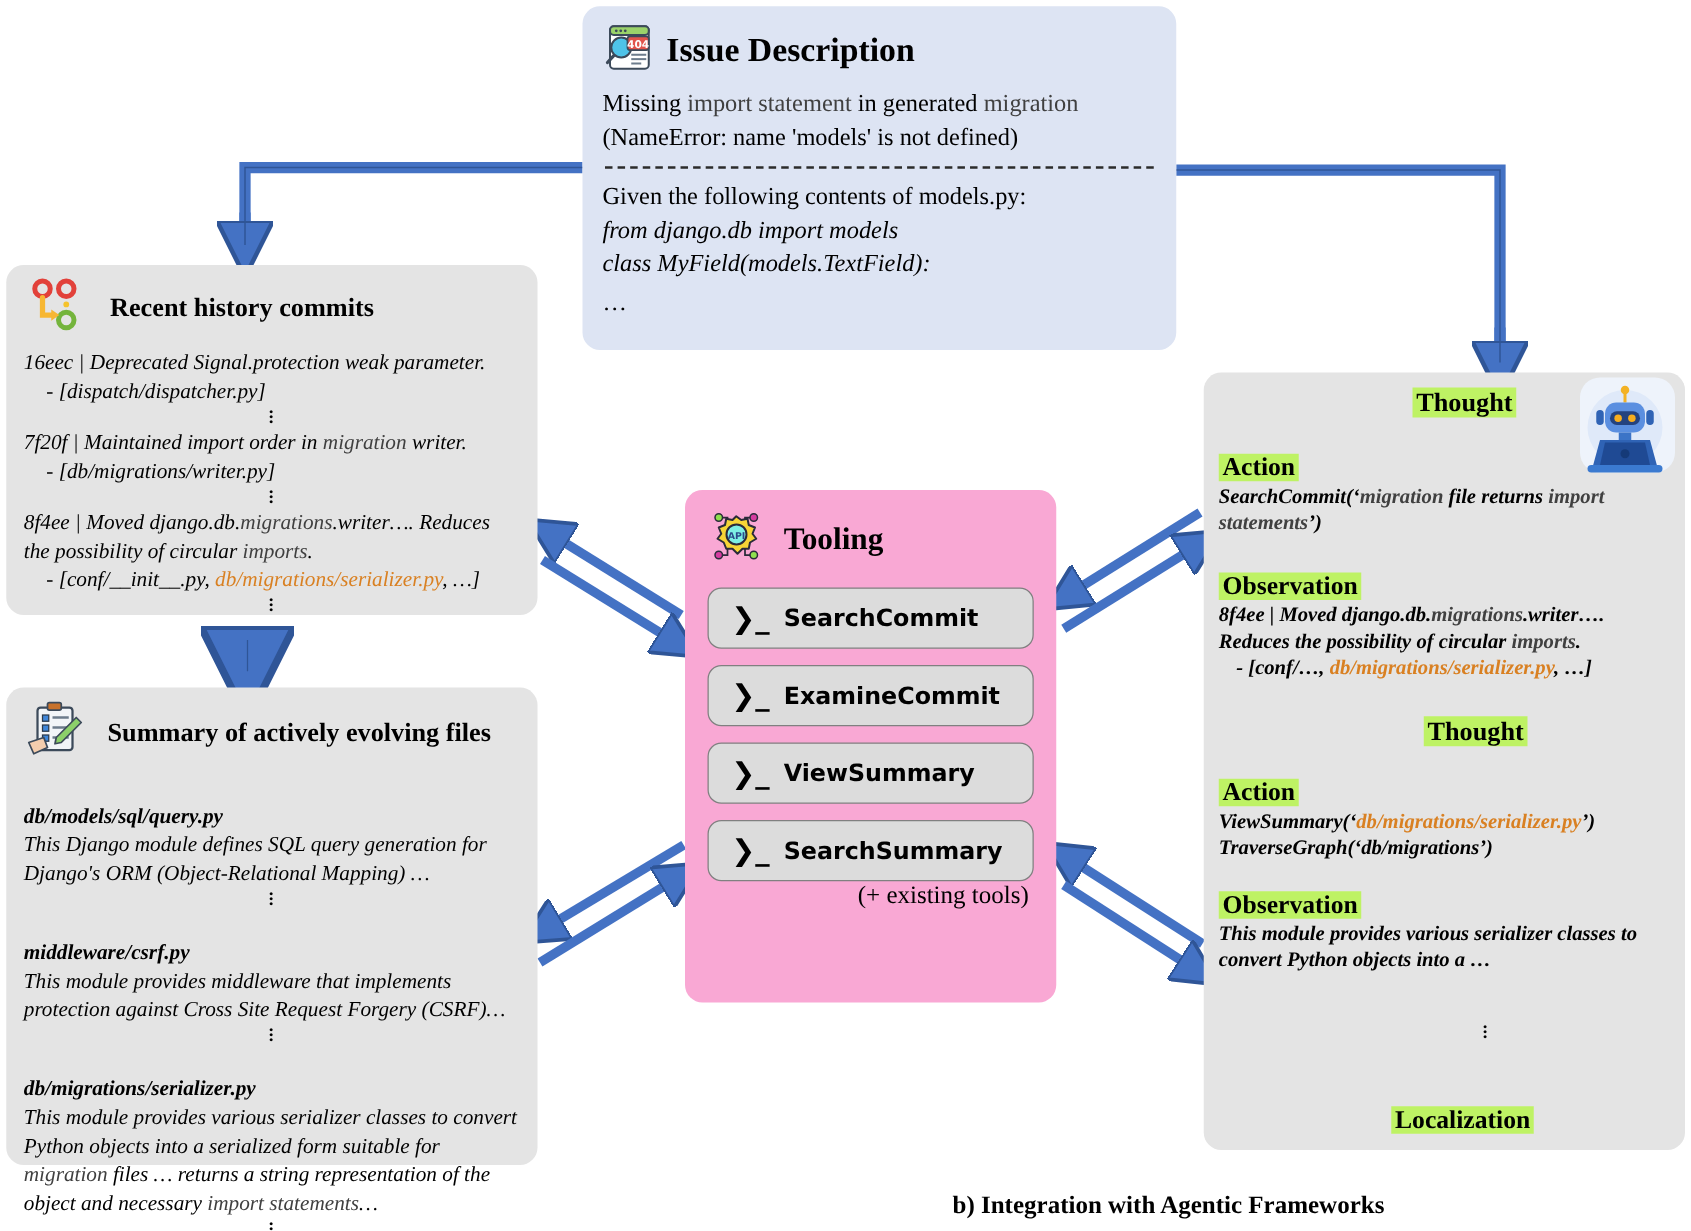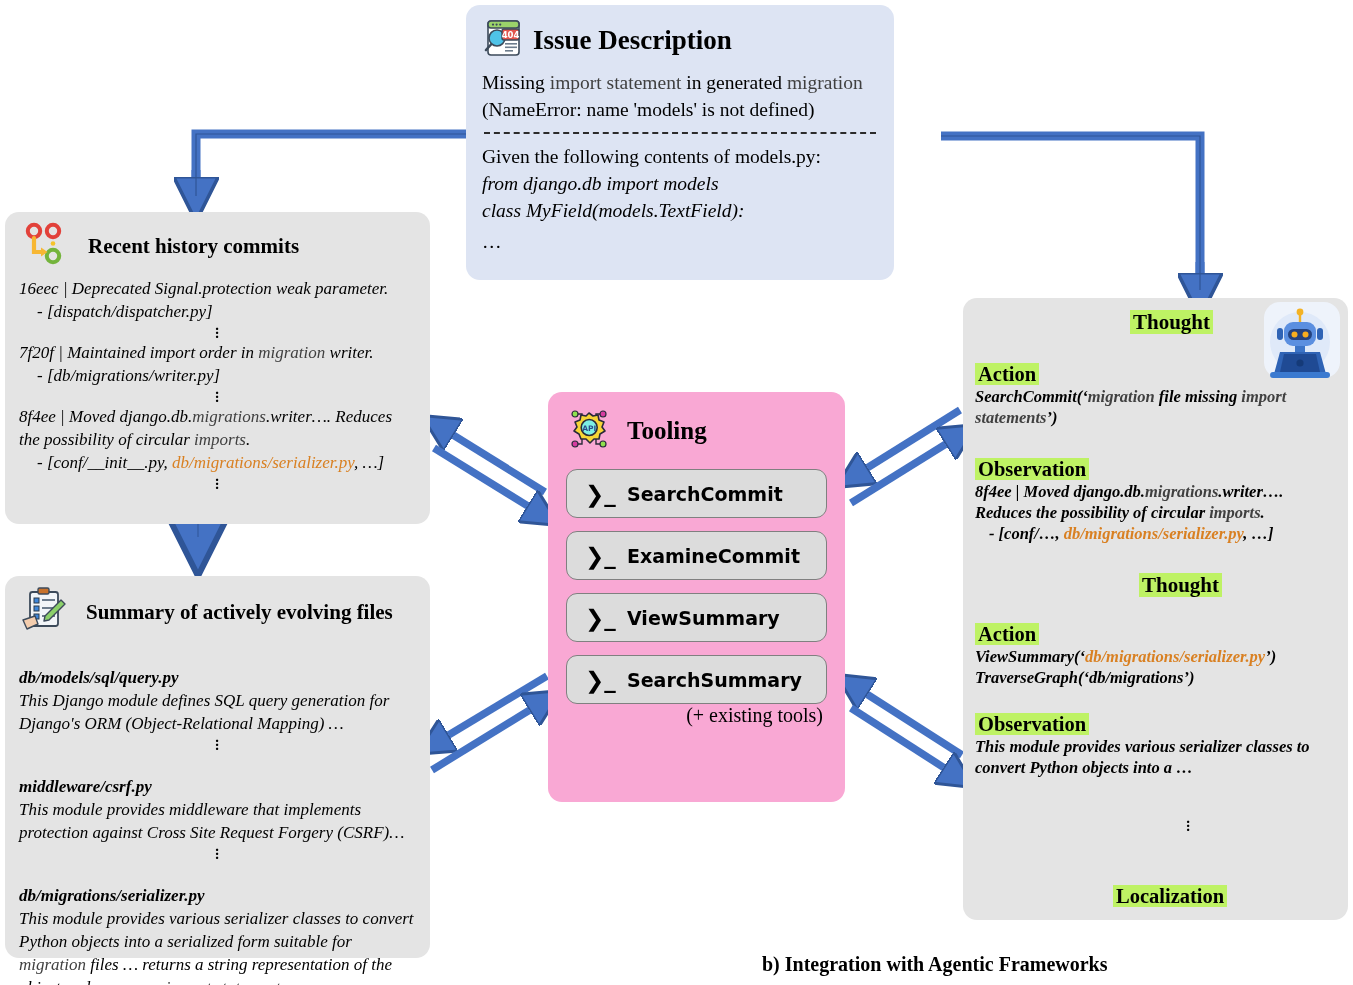--- a/index.html
+++ b/index.html
@@ -19,34 +19,34 @@
   .ital{font-style:italic;}
   .red{color:#404040;}
   .orange{color:#d98022;}
   .hl{background:#bef264;padding:0 3px;}
 
   
   .vdots{display:block;text-align:center;line-height:4px;font-size:15px;font-weight:bold;letter-spacing:0;}
   .vdots span{display:block;}
 
   
-  #issue{left:466px;top:5px;width:428px;height:275px;padding:12px 16px;}
+  #issue{left:466px;top:5px;width:475px;height:275px;padding:12px 16px;}
   #issue .hdr-title{font-size:27px;}
   #issue .body{font-size:19.5px;line-height:27px;margin-top:6px;}
   .dashline{border-top:2px dashed #2b2b2b;margin:9px 2px 9px 2px;height:0;}
 
   
-  #history{left:5px;top:212px;width:425px;height:312px;padding:10px 14px;}
+  #history{left:5px;top:212px;width:425px;height:280px;padding:10px 14px;}
   #history .hdr{padding-left:4px;}
   #history .hdr-title{font-size:21px;margin-left:10px;}
   #history .body{font-size:17px;line-height:23px;margin-top:7px;}
   #history .sub{padding-left:18px;}
 
   
-  #summary{left:5px;top:576px;width:425px;height:382px;padding:10px 14px;}
+  #summary{left:5px;top:550px;width:425px;height:382px;padding:10px 14px;}
   #summary .hdr-title{font-size:21px;margin-left:8px;}
   #summary .body{font-size:17px;line-height:23px;margin-top:4px;}
   #summary .fname{font-weight:bold;font-style:italic;margin-top:28px;}
 
   
   #tooling{left:548px;top:392px;width:297px;height:410px;padding:14px 18px;}
   #tooling .hdr-title{font-size:25px;margin-left:6px;}
   .toolbtn{margin-top:13px;height:49px;border:1.6px solid #808080;border-radius:11px;
            background:#dcdcdc;display:flex;align-items:center;box-sizing:border-box;}
   .toolbtn .pr{font-family:"DejaVu Sans",sans-serif;font-weight:bold;font-size:23px;margin-left:18px;width:42px;}
@@ -330,21 +330,21 @@
         <path d="M26,54 L58,54 L62,72 L22,72 Z" fill="#1f4a94"></path>
         <circle cx="42" cy="63" r="3.6" fill="#153a78"></circle>
         <rect x="12" y="72" width="60" height="6" rx="3" fill="#3b7ad0"></rect>
       </svg>
     </span>
 
     <div class="thought" style="position:absolute;left:167px;top:12px;"><span class="hl">Thought</span></div>
 
     <div style="position:absolute;left:12px;top:65px;width:360px;">
       <div class="sec"><span class="hl">Action</span></div>
-      <div class="txt"><span>SearchCommit(‘</span><span class="red">migration</span><span> file missing </span><span class="red">import statements</span><span>’)</span></div>
+      <div class="txt"><span>SearchCommit(‘</span><span class="red">migration</span><span> file returns </span><span class="red">import statements</span><span>’)</span></div>
     </div>
 
     <div style="position:absolute;left:12px;top:160px;width:368px;">
       <div class="sec"><span class="hl">Observation</span></div>
       <div class="txt"><span>8f4ee | Moved django.db.</span><span class="red">migrations</span><span>.writer…. Reduces the possibility of circular </span><span class="red">imports</span><span>.</span></div>
       <div class="txt" style="padding-left:14px;"><span>- [conf/…, </span><span class="orange">db/migrations/serializer.py</span><span>, …]</span></div>
     </div>
 
     <div class="thought" style="position:absolute;left:176px;top:275px;"><span class="hl">Thought</span></div>
 

